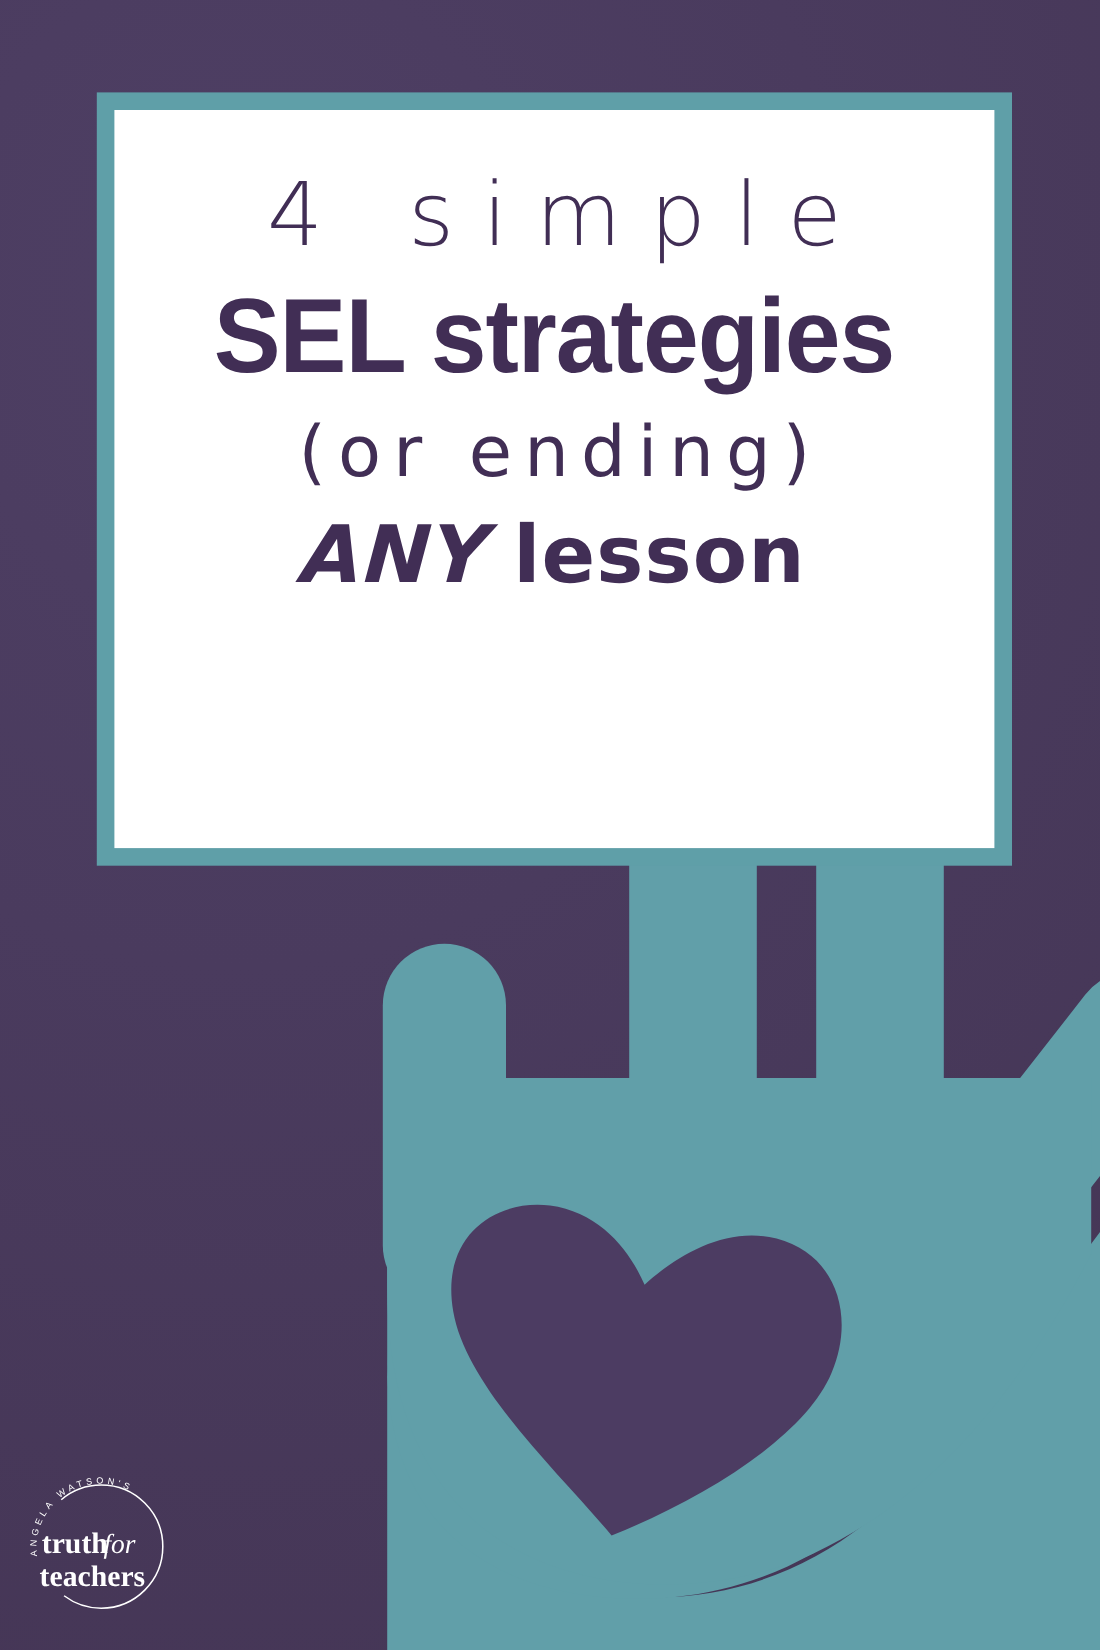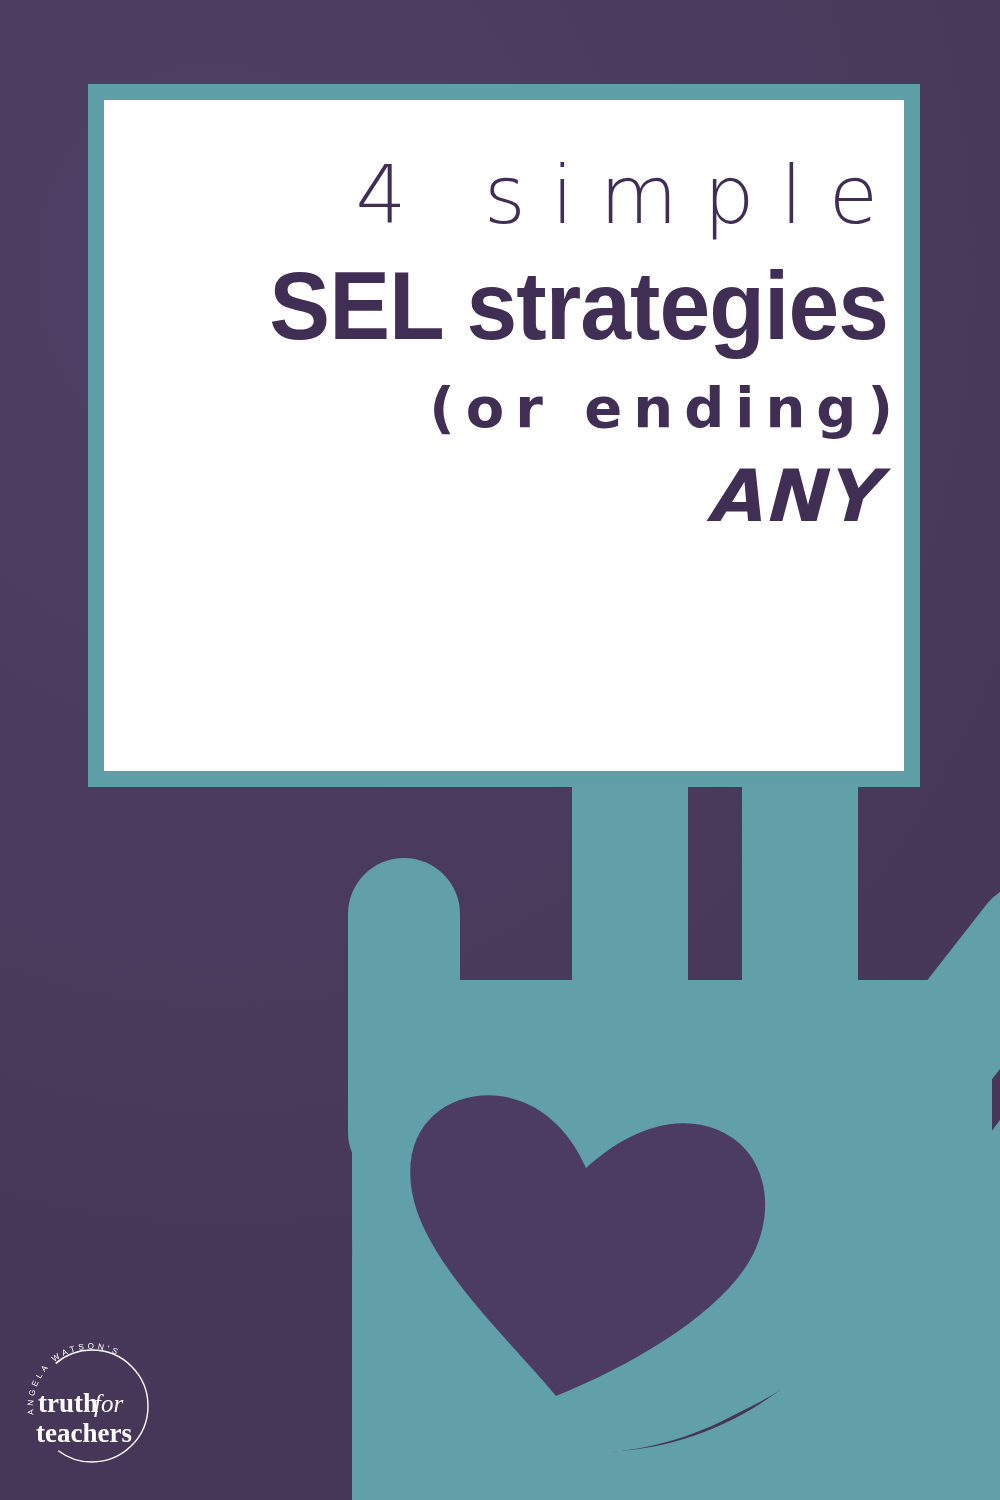--- a/index.html
+++ b/index.html
@@ -33,21 +33,21 @@
     box-sizing:border-box;
     padding:16px;
     z-index:3;
   }
   #title-card-inner{
     width:100%;height:100%;
     background:#ffffff;
     box-sizing:border-box;
     display:flex;
     flex-direction:column;
-    align-items:flex-end;
+    align-items:center;
     justify-content:flex-start;
     padding-top:56px;
   }
 
   .tl{
     color:#412e55;
     white-space:nowrap;
     line-height:1.0;
     text-align:center;
   }
@@ -70,22 +70,22 @@
   #line-for{
     font-family:"DejaVu Sans", sans-serif;
     font-weight:300;
     font-size:74px;
     letter-spacing:5px;
     text-indent:5px;
     margin-bottom:6px;
   }
   #line-or{
     font-family:"DejaVu Sans", sans-serif;
-    font-weight:700;
-    font-size:56px;
+    font-weight:400;
+    font-size:64px;
     letter-spacing:11px;
     text-indent:11px;
     margin-bottom:24px;
   }
   #line-any-lesson{
     font-size:74px;
     display:flex;
     align-items:baseline;
     justify-content:center;
   }
@@ -166,20 +166,21 @@
     </svg>
   </div>
 
   <div id="title-card">
     <div id="title-card-inner">
       <div class="tl" id="line-4simple">4 simple</div>
       <div class="tl" id="line-sel">SEL strategies</div>
       <div class="tl" id="line-or">(or ending)</div>
       <div class="tl" id="line-any-lesson">
         <span id="word-any">ANY</span>
+        <span id="word-lesson">lesson</span>
       </div>
     </div>
   </div>
 
   <div id="logo">
     <svg width="150" height="150" viewBox="0 0 150 150" xmlns="http://www.w3.org/2000/svg">
       <defs>
         <path id="arcpath" d="M 18 100 A 58 58 0 1 1 112 112" fill="none"></path>
       </defs>
 

